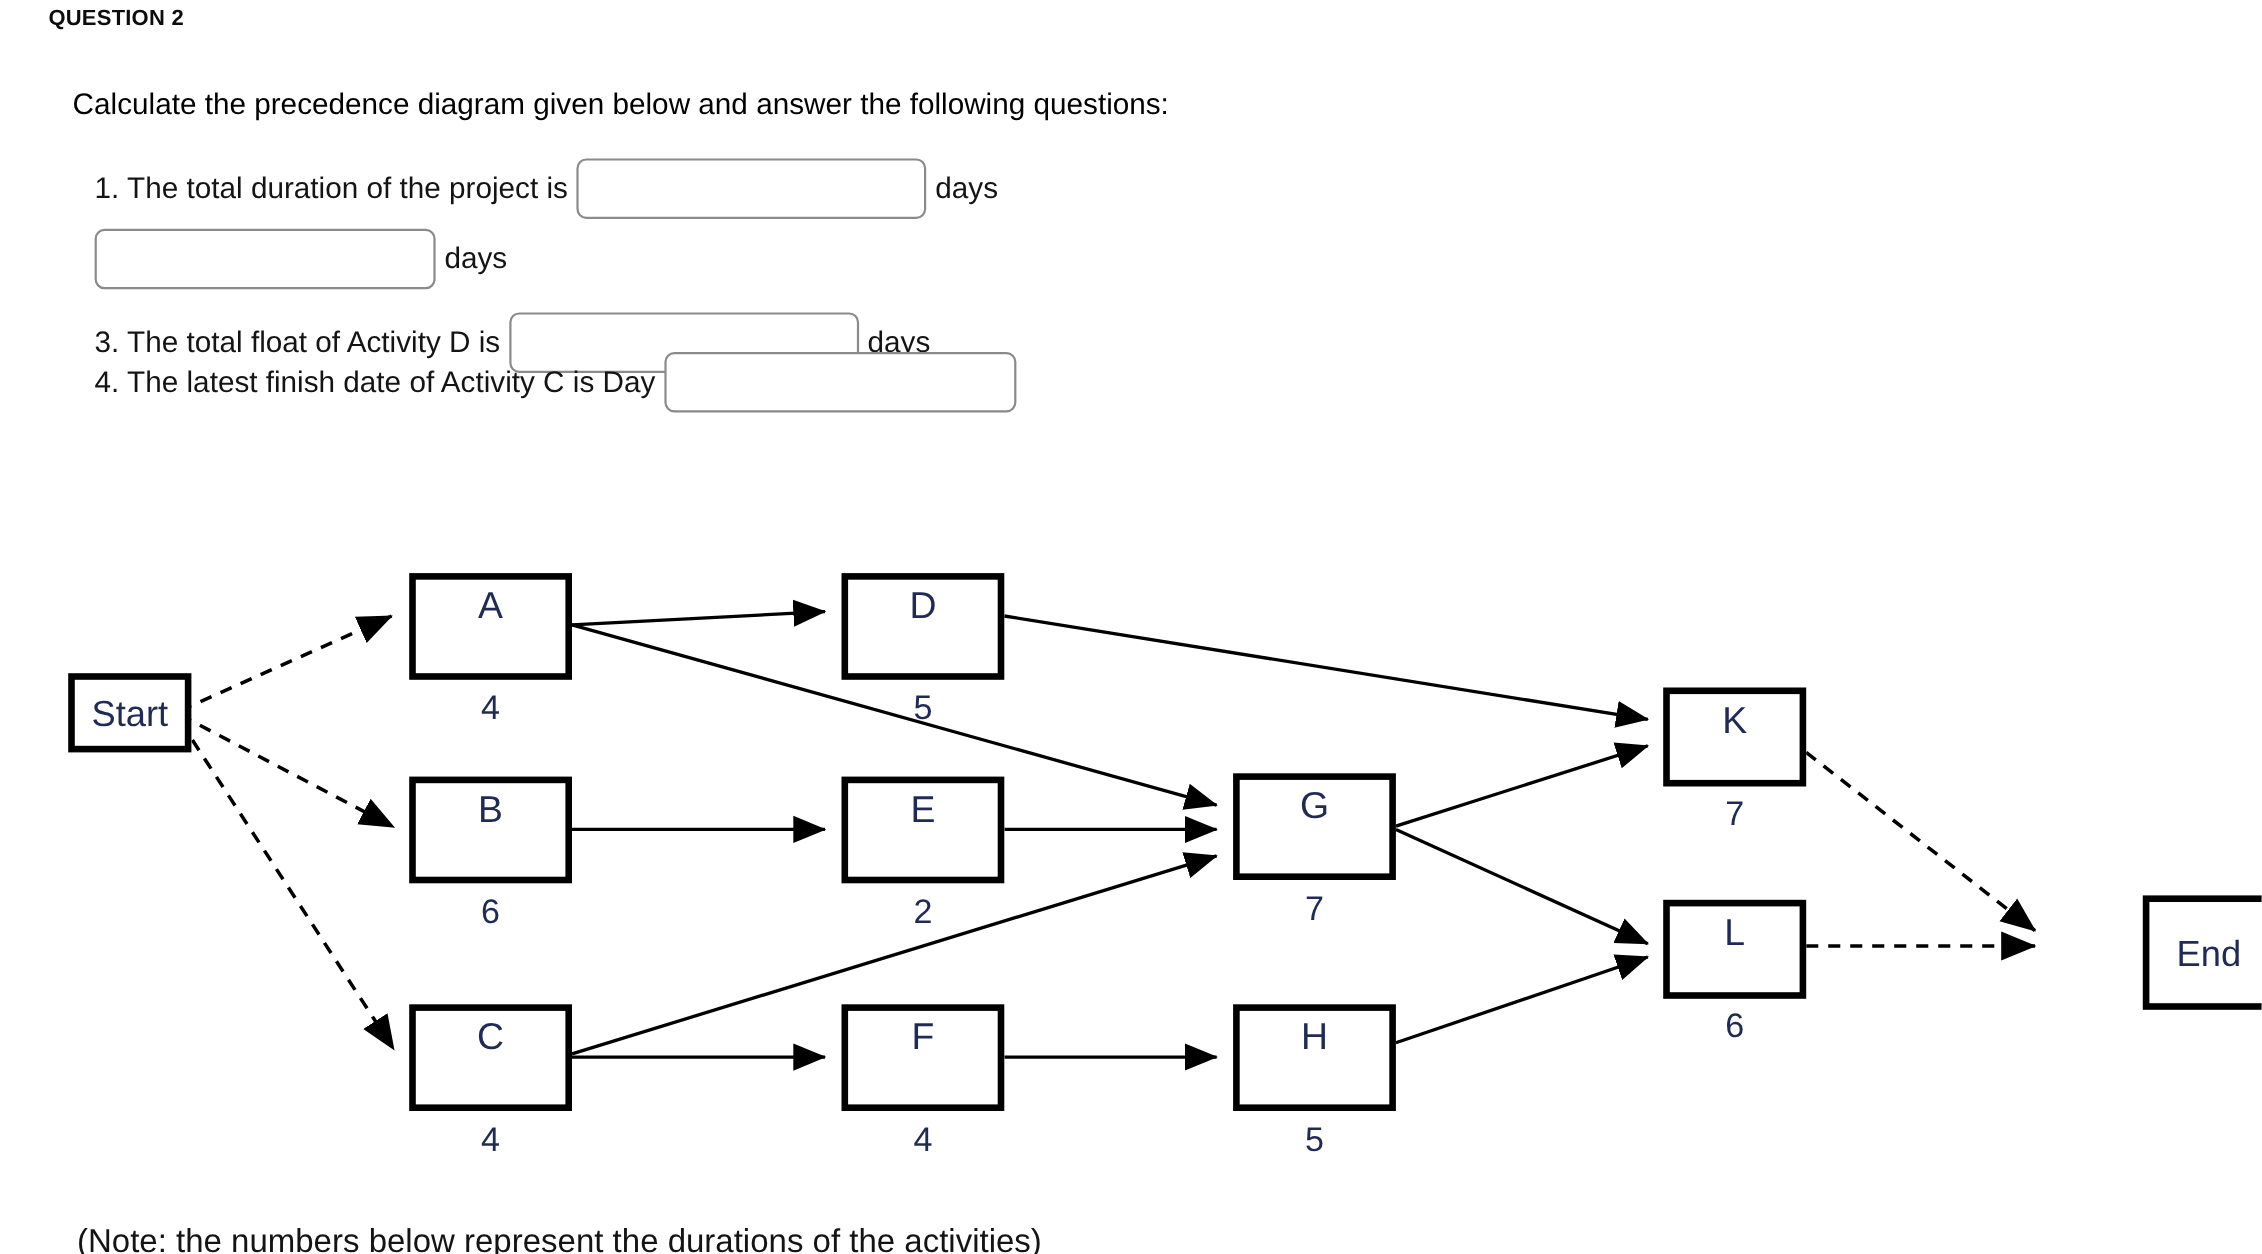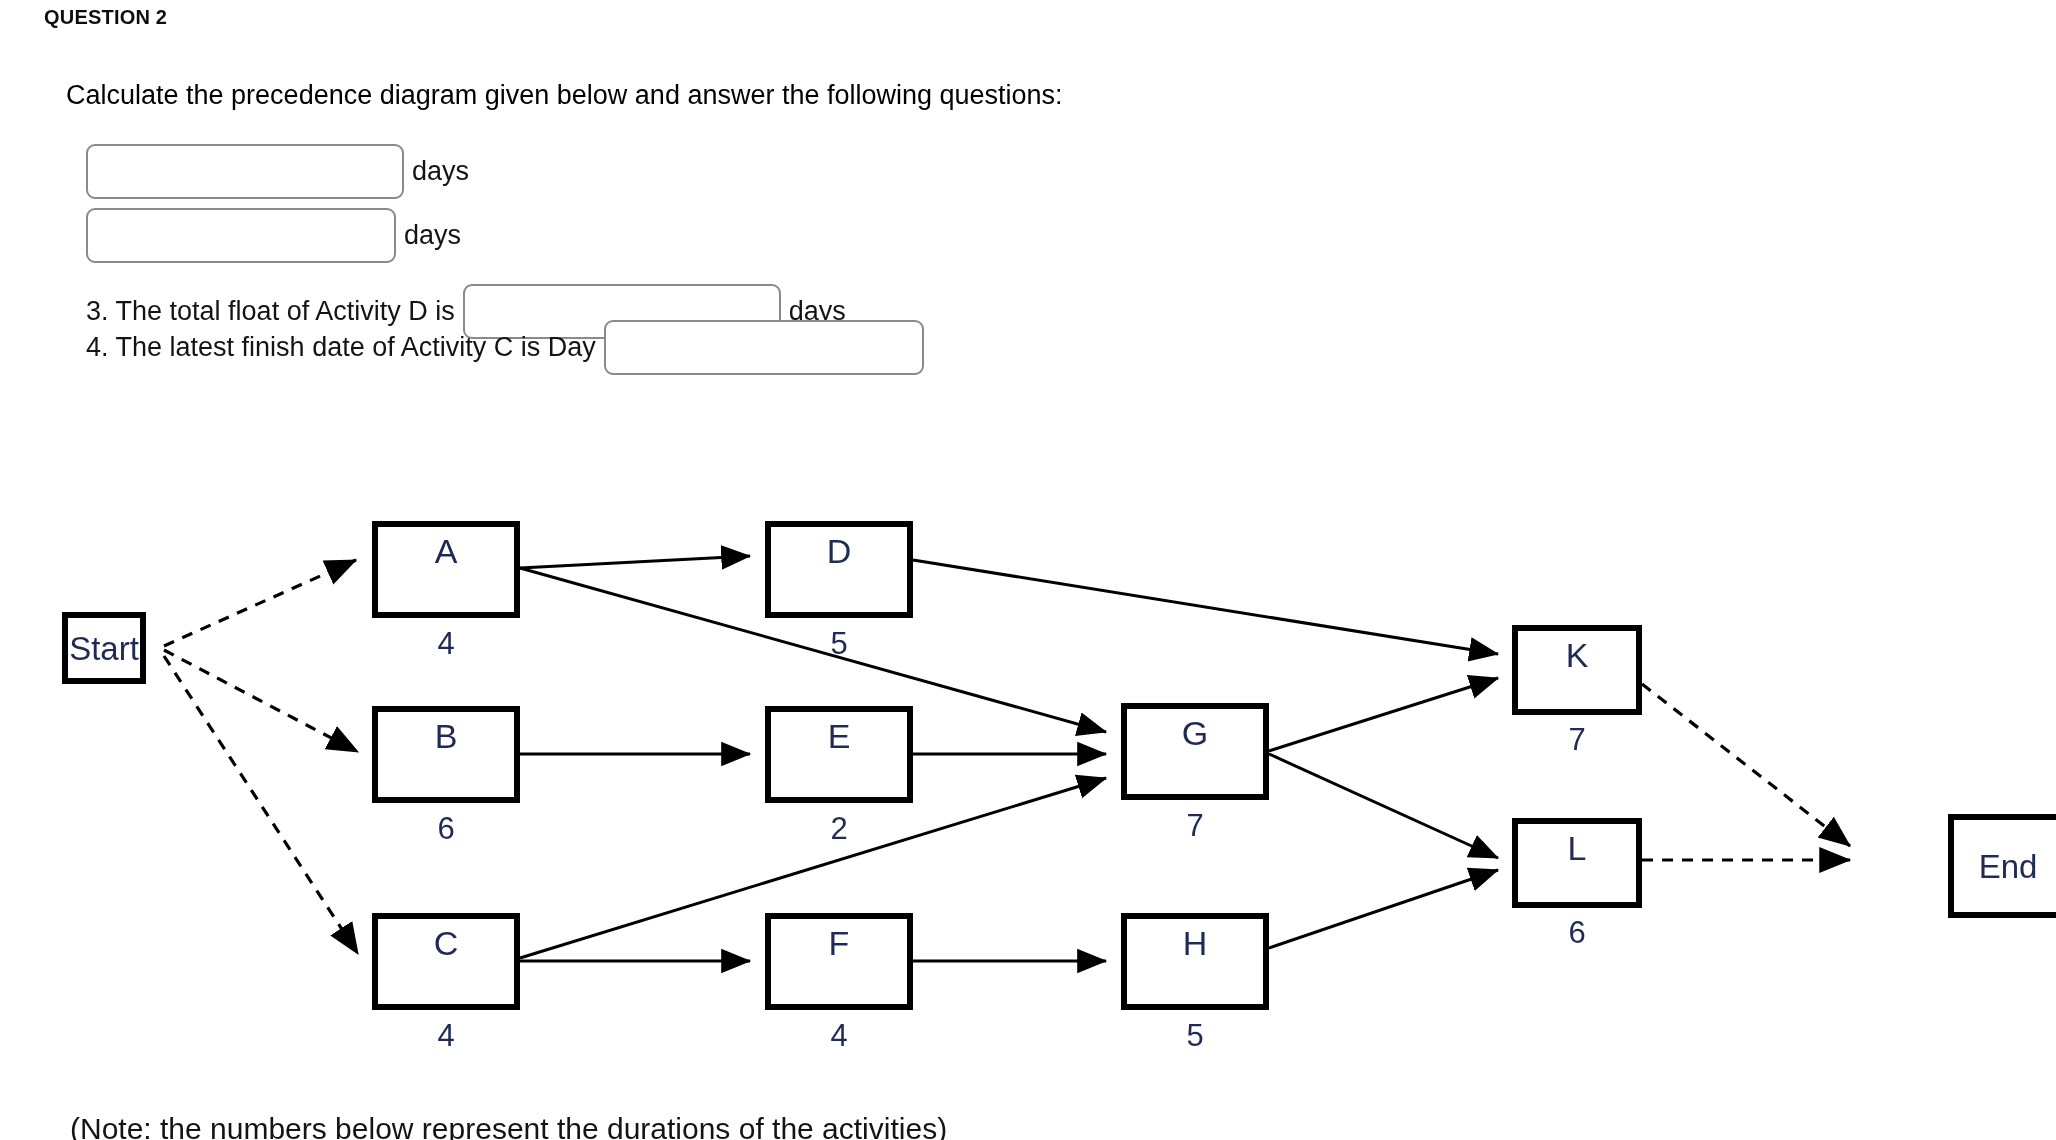--- a/index.html
+++ b/index.html
@@ -113,21 +113,21 @@
   .duration {
     position: absolute;
     font-size: 31px;
     color: #1f2a55;
     text-align: center;
     z-index: 4;
     font-family: "Liberation Sans", sans-serif;
   }
 
   
-  #node-start { left: 62px;   top: 124px; width: 84px; height: 72px; }
+  #node-start { left: 62px;   top: 124px; width: 112px; height: 72px; }
   #node-A     { left: 372px;  top: 33px;  width: 148px; height: 97px; }
   #node-B     { left: 372px;  top: 218px; width: 148px; height: 97px; }
   #node-C     { left: 372px;  top: 425px; width: 148px; height: 97px; }
   #node-D     { left: 765px;  top: 33px;  width: 148px; height: 97px; }
   #node-E     { left: 765px;  top: 218px; width: 148px; height: 97px; }
   #node-F     { left: 765px;  top: 425px; width: 148px; height: 97px; }
   #node-G     { left: 1121px; top: 215px; width: 148px; height: 97px; }
   #node-H     { left: 1121px; top: 425px; width: 148px; height: 97px; }
   #node-K     { left: 1512px; top: 137px; width: 130px; height: 90px; }
   #node-L     { left: 1512px; top: 330px; width: 130px; height: 90px; }
@@ -167,20 +167,21 @@
 </head>
 <body>
 
 <div id="page">
 
   <div class="q-title">QUESTION 2</div>
 
   <div class="q-intro">Calculate the precedence diagram given below and answer the following questions:</div>
 
   <div class="q-row q-row-1">
+    <span class="q-label">1. The total duration of the project is</span>
     <input class="answer-input w-1" type="text" value="" style="">
     <span class="q-suffix">days</span>
   </div>
 
   <div class="q-row q-row-2">
     <input class="answer-input w-2" type="text" value="" style="">
     <span class="q-suffix">days</span>
   </div>
 
   <div class="q-row q-row-3">

